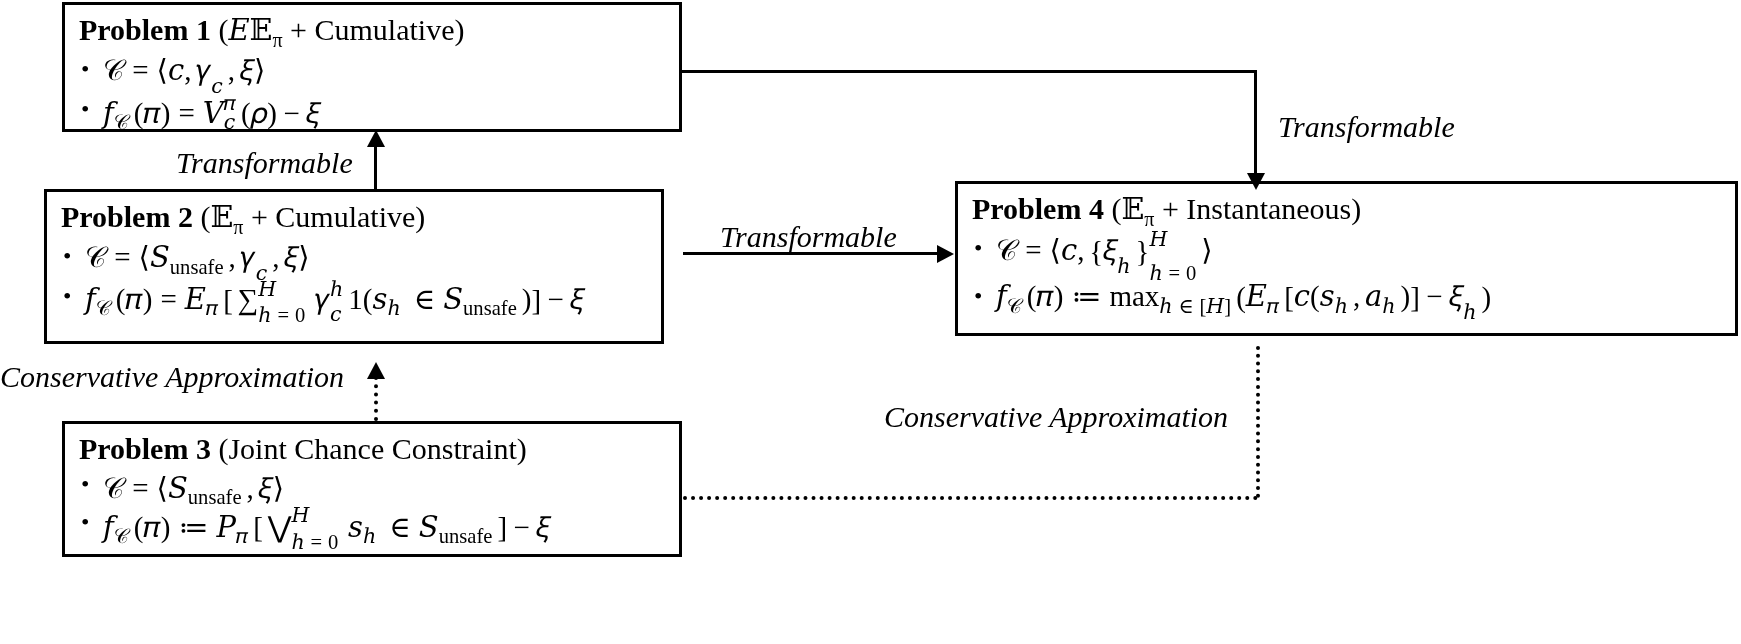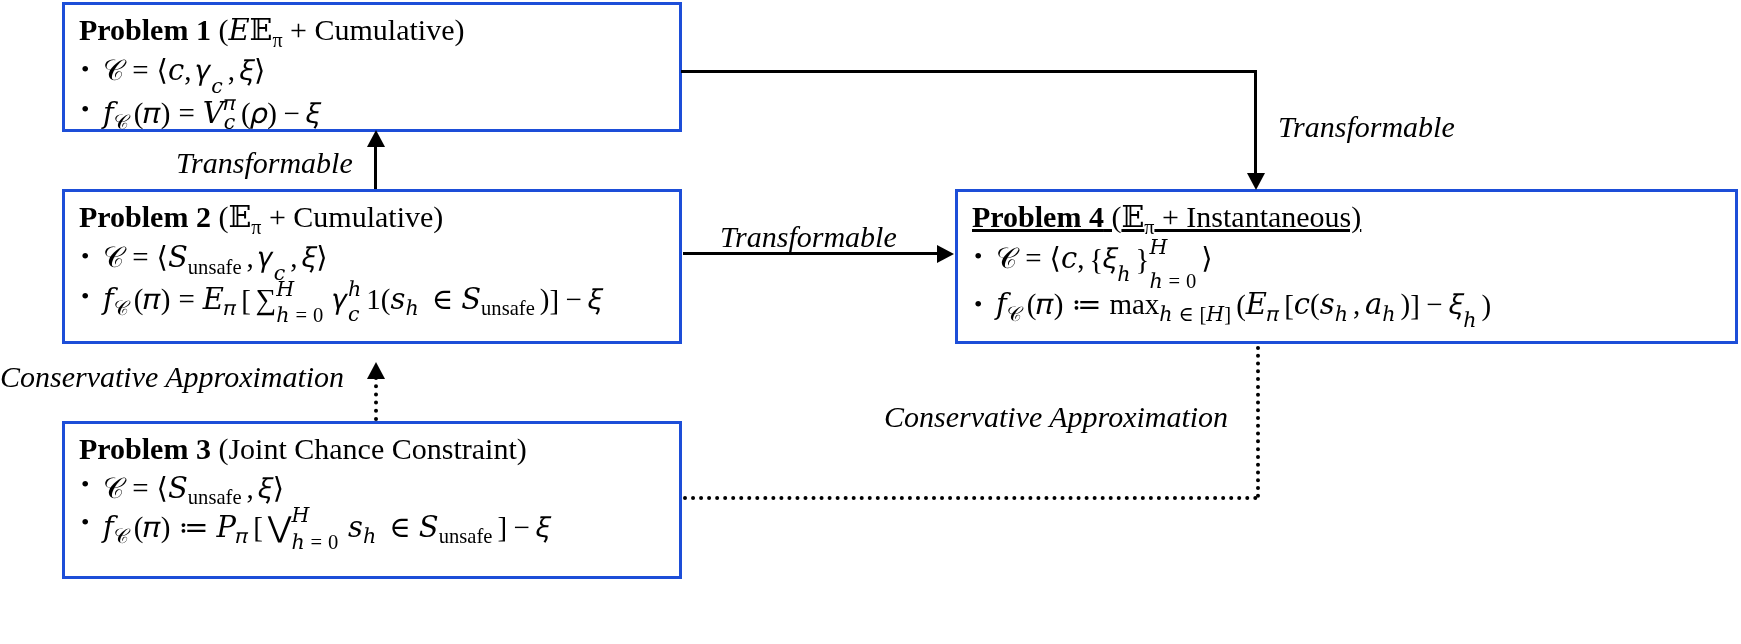--- a/index.html
+++ b/index.html
@@ -14,21 +14,21 @@
     background: #ffffff;
     font-family: "Liberation Serif", "DejaVu Serif", serif;
     color: #000000;
     overflow: hidden;
   }
 
   
   .pbox {
     position: absolute;
     box-sizing: border-box;
-    border: 3px solid #1d4ed8;
+    border: 3px solid #000000;
     background: #ffffff;
     padding: 6px 14px 4px 14px;
   }
   .pbox-title {
     font-size: 30px;
     line-height: 1.25;
     white-space: nowrap;
   }
   .pbox-title .bold {
     font-weight: bold;
@@ -164,21 +164,21 @@
               <mi>ρ</mi>
               <mo stretchy="false">)</mo>
             <mo>−</mo>
               <mi>ξ</mi>
           </mrow>
         </math>
       </li>
     </ul>
   </div>
 
-  <div class="pbox" style="left:62px; top:189px; width:620px; height:155px;">
+  <div class="pbox" style="left:44px; top:189px; width:620px; height:155px;">
     <div class="pbox-title">
       <span class="bold">Problem 2</span><span>&nbsp;(<span style="font-size:30px">𝔼</span><sub style="font-size:20px">π</sub> + Cumulative)</span>
     </div>
     <ul class="bullets">
       <li>
         <math display="inline" class="mathrow">
           <mrow>
             <mi>𝒞</mi>
               <mo>=</mo>
             <mo stretchy="false">⟨</mo>
@@ -247,21 +247,21 @@
               <mo>]</mo>
             </mrow>
             <mo>−</mo>
               <mi>ξ</mi>
           </mrow>
         </math>
       </li>
     </ul>
   </div>
 
-  <div class="pbox" style="left:62px; top:421px; width:620px; height:158px;">
+  <div class="pbox" style="left:62px; top:421px; width:620px; height:136px;">
     <div class="pbox-title">
       <span class="bold">Problem 3</span><span>&nbsp;(Joint Chance Constraint)</span>
     </div>
     <ul class="bullets">
       <li>
         <math display="inline" class="mathrow">
           <mrow>
             <mi>𝒞</mi>
               <mo>=</mo>
             <mo stretchy="false">⟨</mo>
@@ -315,21 +315,21 @@
               <mo>]</mo>
             </mrow>
             <mo>−</mo>
               <mi>ξ</mi>
           </mrow>
         </math>
       </li>
     </ul>
   </div>
 
-  <div class="pbox" style="left:955px; top:189px; width:783px; height:155px;text-decoration:underline;">
+  <div class="pbox" style="left:955px; top:181px; width:783px; height:155px;">
     <div class="pbox-title">
       <span class="bold">Problem 4</span><span>&nbsp;(<span style="font-size:30px">𝔼</span><sub style="font-size:20px">π</sub> + Instantaneous)</span>
     </div>
     <ul class="bullets">
       <li>
         <math display="inline" class="mathrow">
           <mrow>
             <mi>𝒞</mi>
               <mo>=</mo>
             <mo stretchy="false">⟨</mo>

